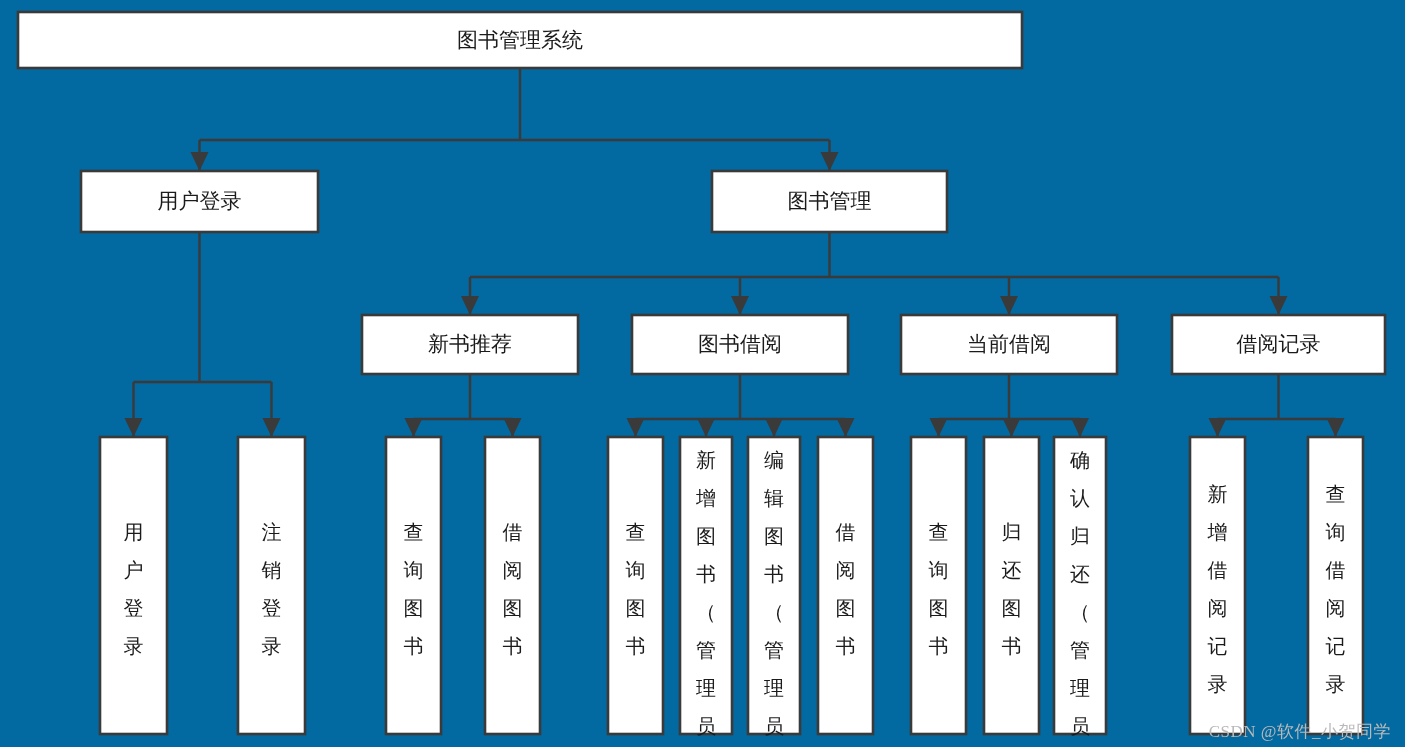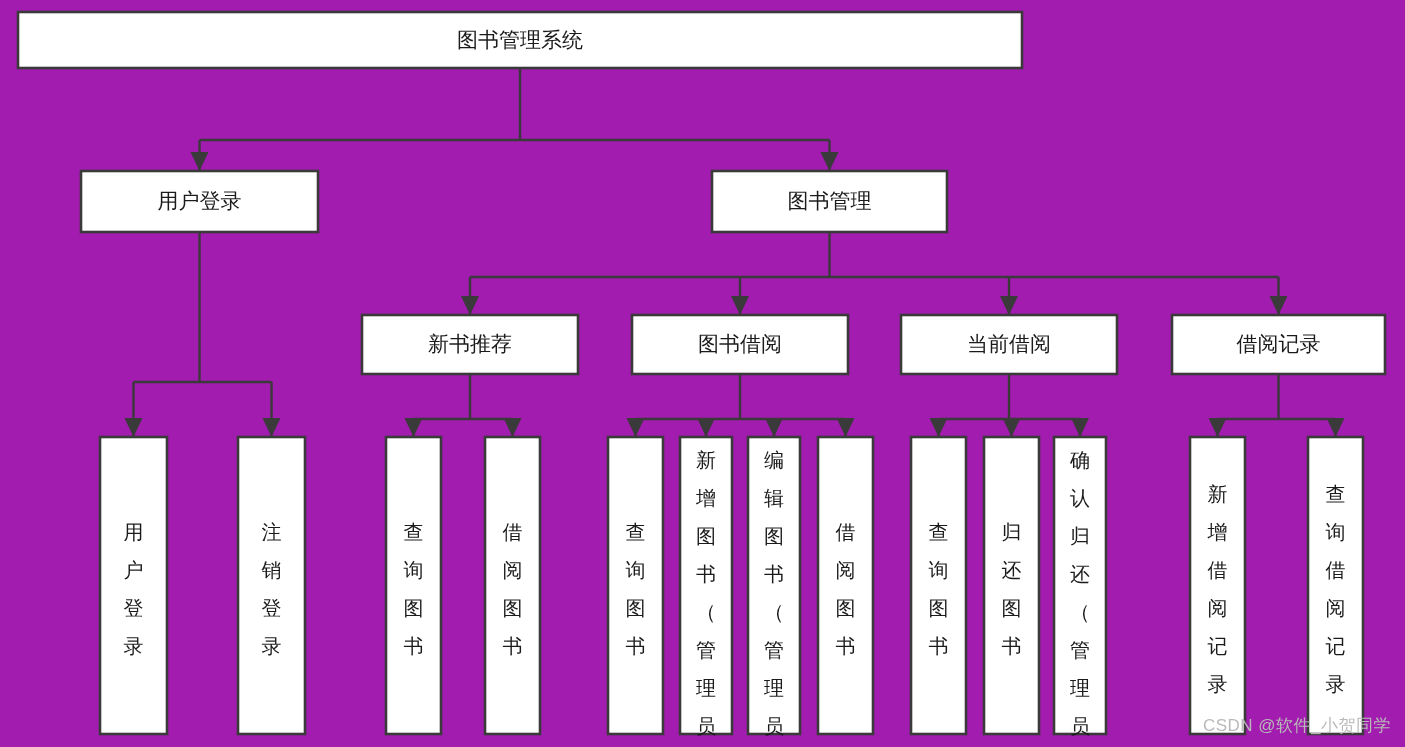--- a/index.html
+++ b/index.html
@@ -10,21 +10,21 @@
   body {
     width: 1405px;
     height: 747px;
     overflow: hidden;
     font-family: "Liberation Sans", "DejaVu Sans", sans-serif;
   }
   #diagram-root {
     position: relative;
     width: 1405px;
     height: 747px;
-    background: #a21caf;
+    background: #0369a1;
   }
   svg#tree-svg {
     position: absolute;
     left: 0;
     top: 0;
     width: 1405px;
     height: 747px;
   }
   .node-box {
     fill: #ffffff;
@@ -50,22 +50,22 @@
   }
   .node-label-v {
     font-family: "Liberation Sans", "DejaVu Sans", sans-serif;
     font-size: 20px;
     fill: #1b1b1b;
     text-anchor: middle;
   }
   .watermark {
     position: absolute;
     right: 14px;
-    bottom: 10px;
-    font-family: Liberation Sans, sans-serif;
+    bottom: 4px;
+    font-family: Liberation Serif, serif;
     font-size: 17px;
     color: #b9b9b9;
     letter-spacing: 0.5px;
     white-space: nowrap;
     user-select: none;
     text-align: right;
   }
 </style>
 </head>
 <body>

